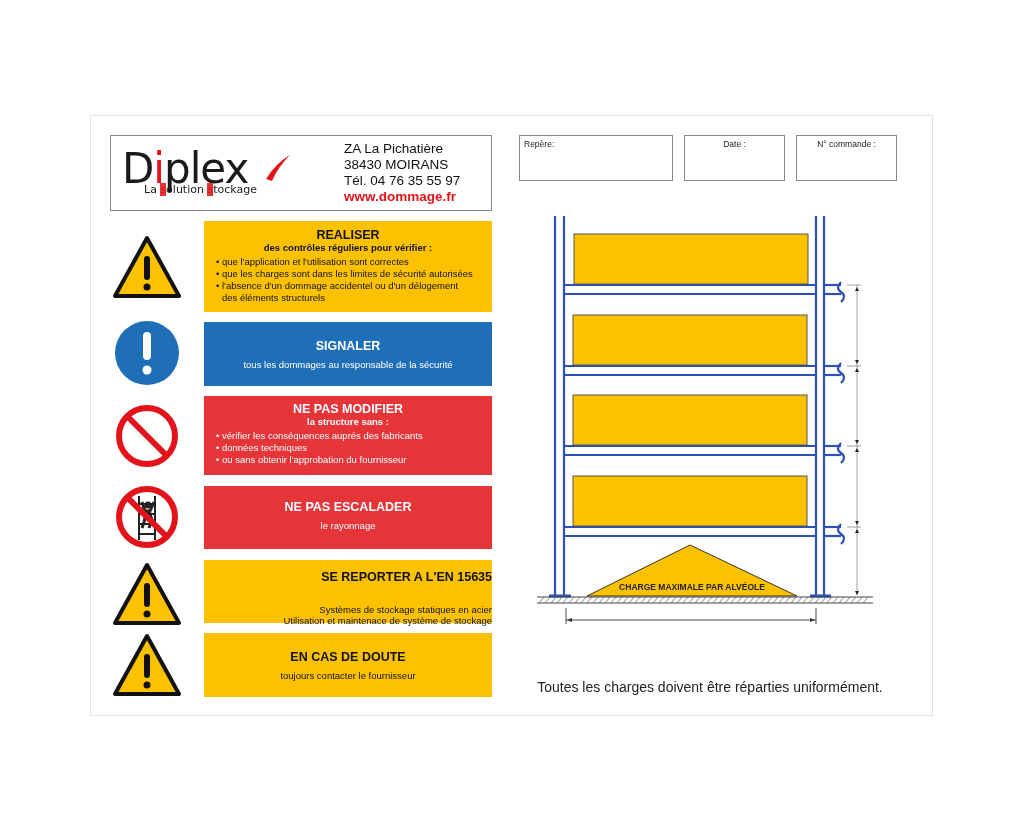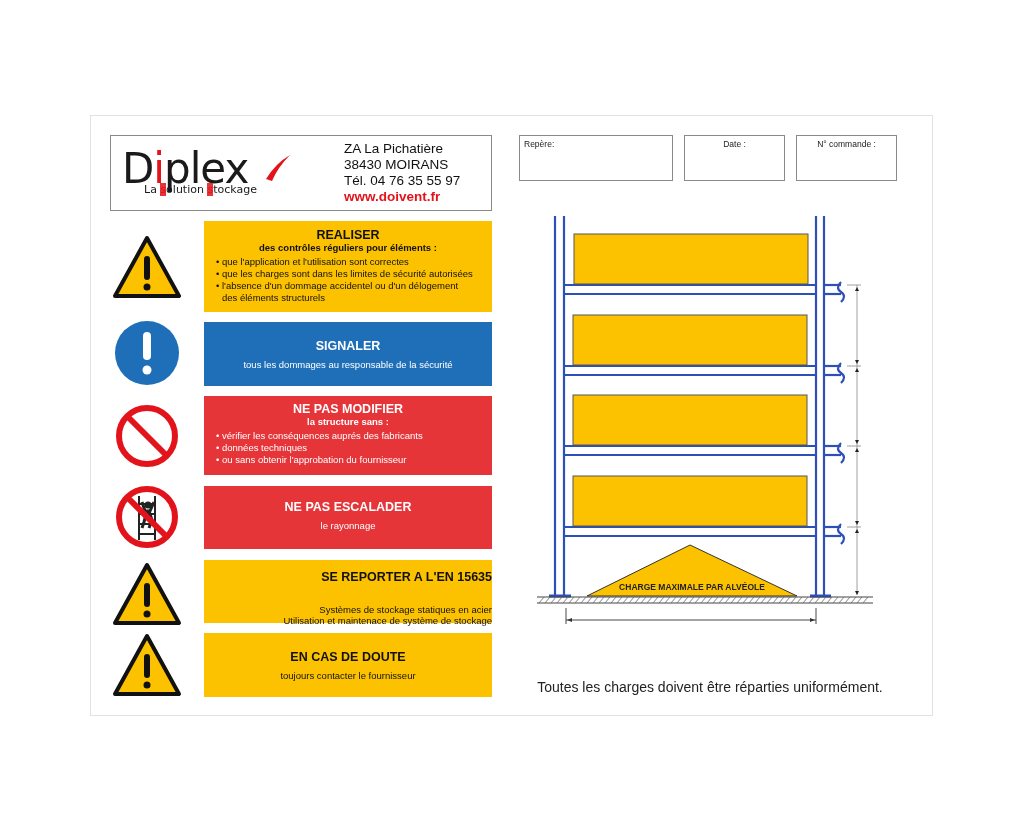--- a/index.html
+++ b/index.html
@@ -40,21 +40,21 @@
   <div class="logo-word">D<span class="i-dot">i</span>ple<span>x</span></div>
   <svg class="logo-swoosh" width="30" height="30" viewBox="0 0 30 30">
       <path d="M4 26 Q14 10 28 2 Q16 14 10 28 Z" fill="#e3131b"></path>
     </svg>
   <div class="logo-tag">La <span class="red">s</span>olution <span class="red">s</span>tockage</div>
 </div>
 <div class="addr">
   <div>ZA La Pichatière</div>
   <div>38430 MOIRANS</div>
   <div>Tél. 04 76 35 55 97</div>
-  <div class="web">www.doivent.fr</div>
+  <div class="web">www.dommage.fr</div>
 </div>
 
 <div class="field" style="left:519px;top:135px;width:154px;height:46px;">
   <span class="lbl" style="left:4px;">Repère:</span>
 </div>
 <div class="field" style="left:684px;top:135px;width:101px;height:46px;">
   <span class="lbl" style="left:0;width:100%;text-align:center;">Date :</span>
 </div>
 <div class="field" style="left:796px;top:135px;width:101px;height:46px;">
   <span class="lbl" style="left:0;width:100%;text-align:center;">N° commande :</span>
@@ -94,21 +94,21 @@
     <circle cx="35" cy="53" r="3.5" fill="#111"></circle>
 </svg>
 <svg class="icon" style="top:632px;" viewBox="0 0 70 66">
   <polygon points="35,4 67,62 3,62" fill="#fcc200" stroke="#111" stroke-width="4" stroke-linejoin="round"></polygon>
   <rect x="32" y="22" width="6" height="24" rx="3" fill="#111"></rect>
     <circle cx="35" cy="53" r="3.5" fill="#111"></circle>
 </svg>
 
 <div class="sign yellow" style="top:221px;height:91px;padding-top:7px;">
   <div class="title">REALISER</div>
-  <div class="sub">des contrôles réguliers pour éléments :</div>
+  <div class="sub">des contrôles réguliers pour vérifier :</div>
   <ul>
     <li>que l'application et l'utilisation sont correctes</li>
     <li>que les charges sont dans les limites de sécurité autorisées</li>
     <li>l'absence d'un dommage accidentel ou d'un délogement</li>
     <li class="cont">des éléments structurels</li>
   </ul>
 </div>
 
 <div class="sign blue" style="top:322px;height:64px;padding-top:17px;">
   <div class="title">SIGNALER</div>

